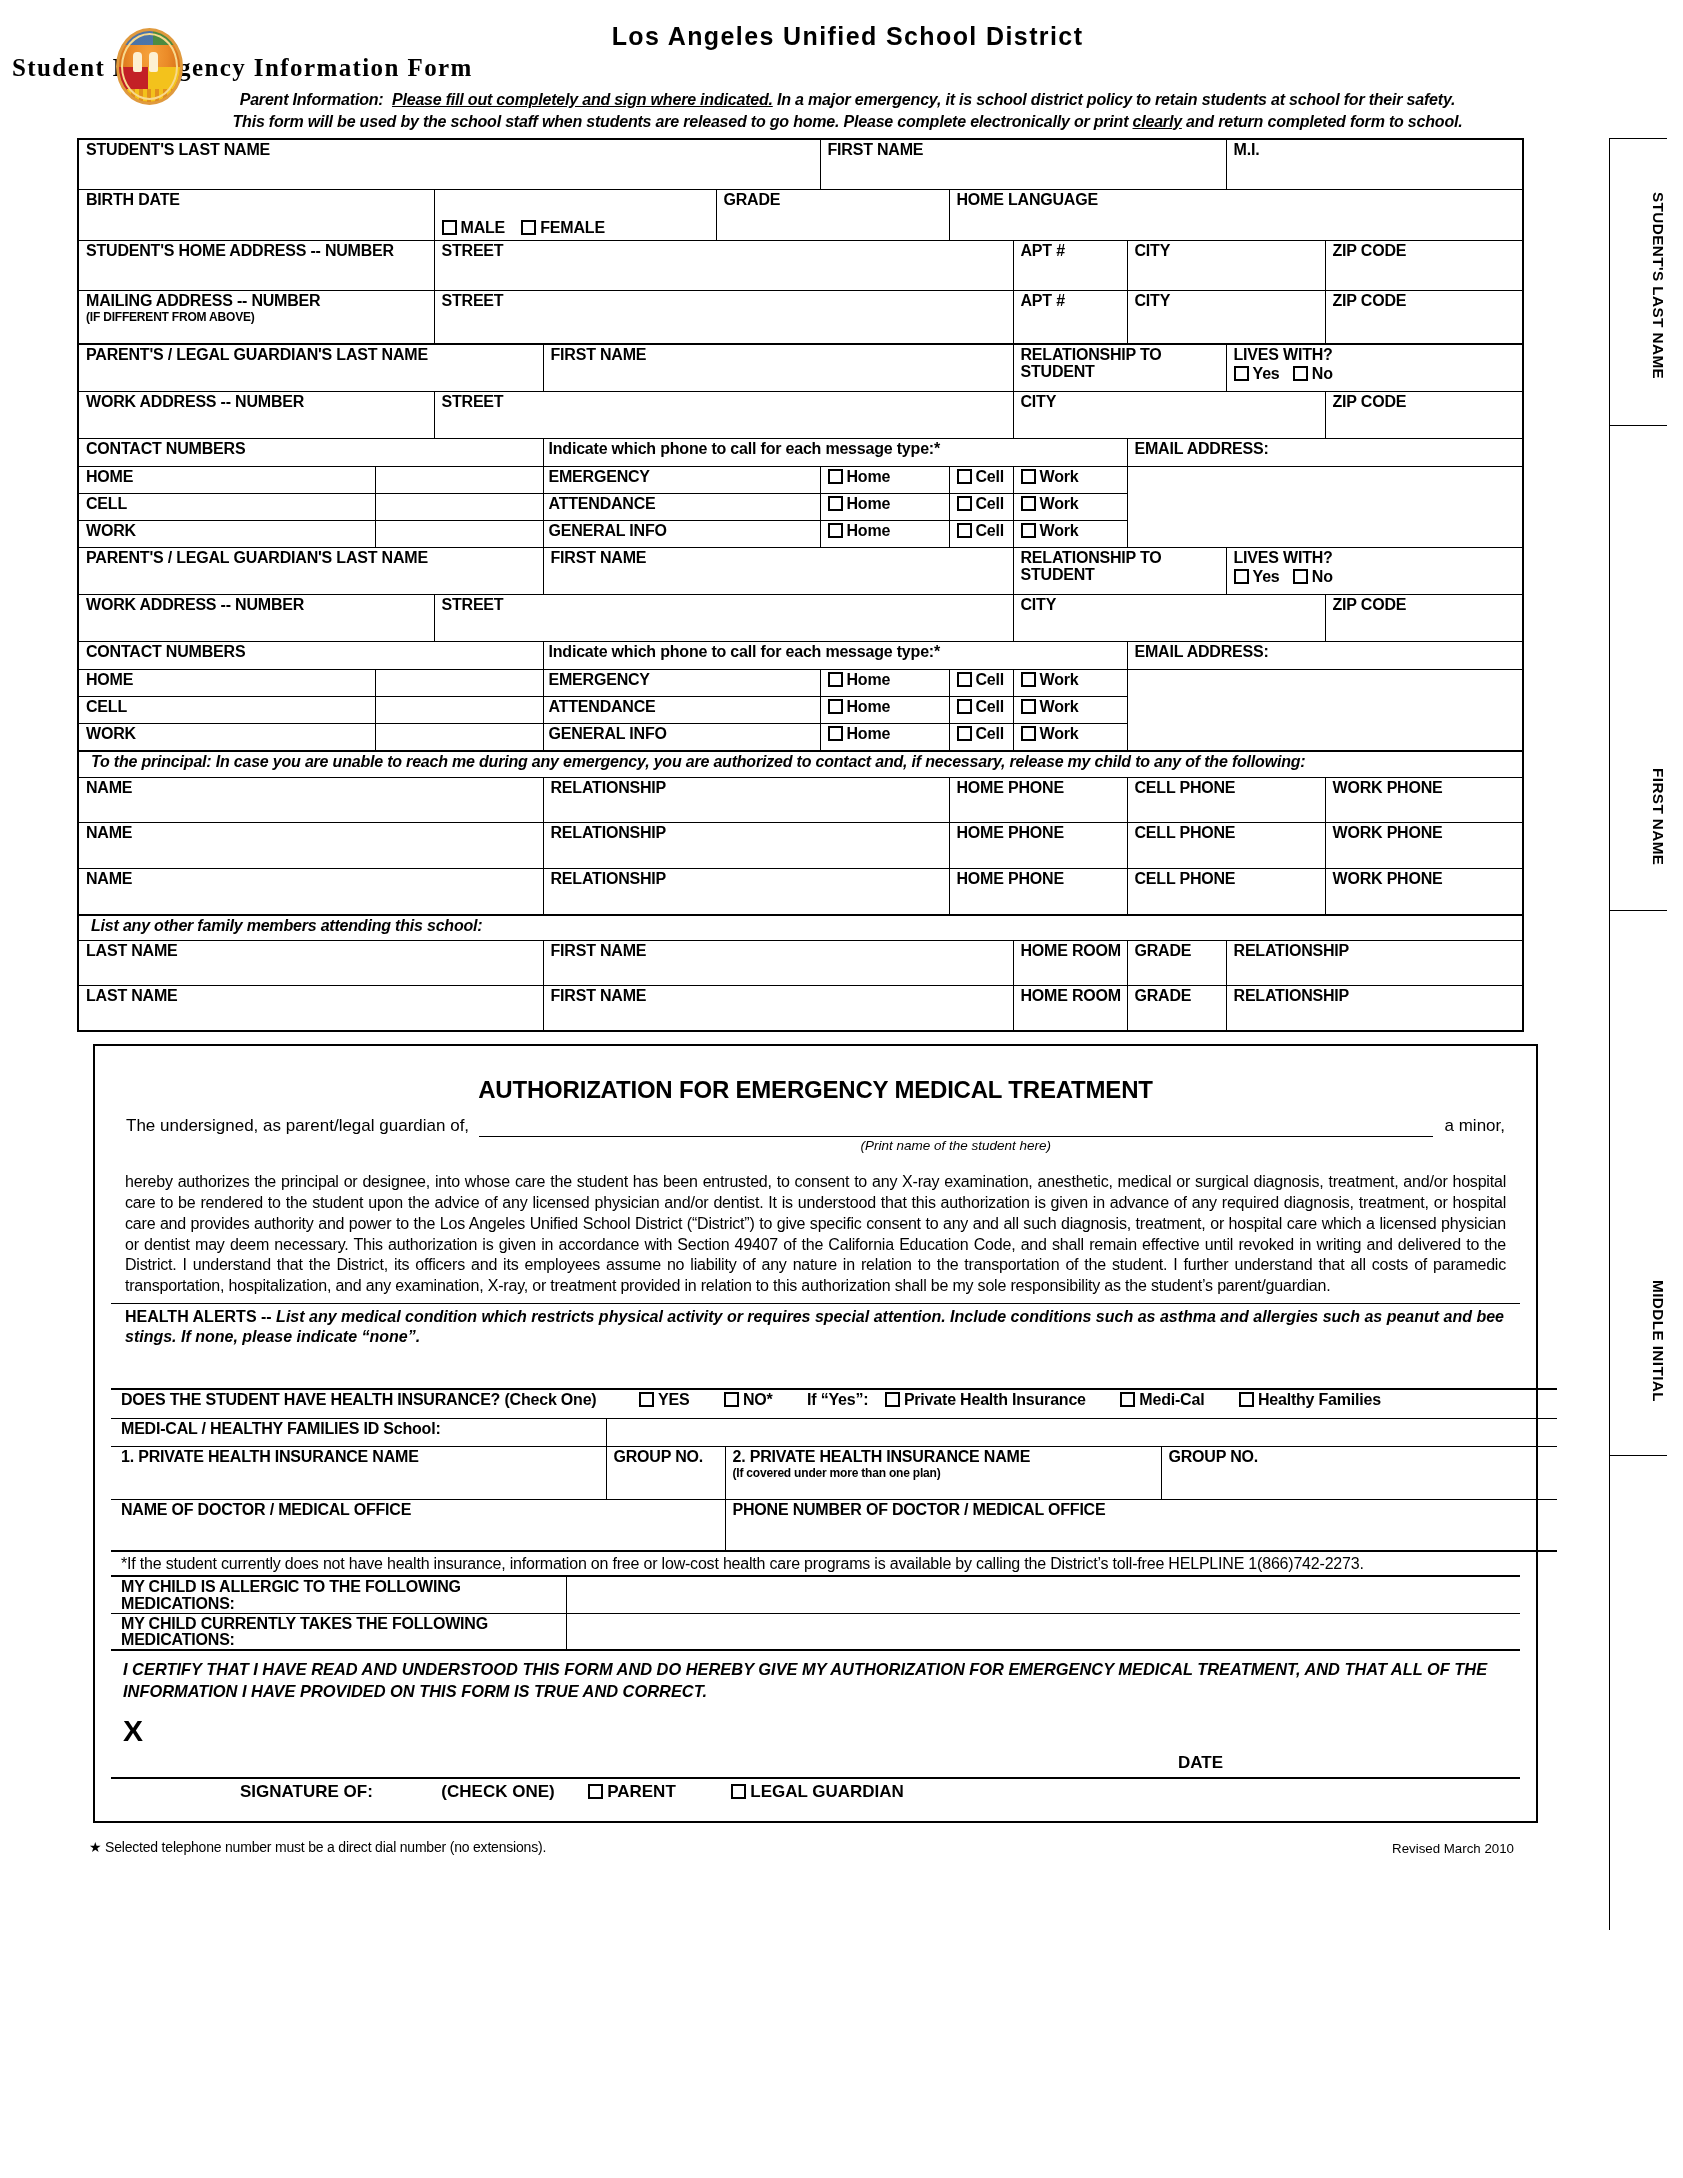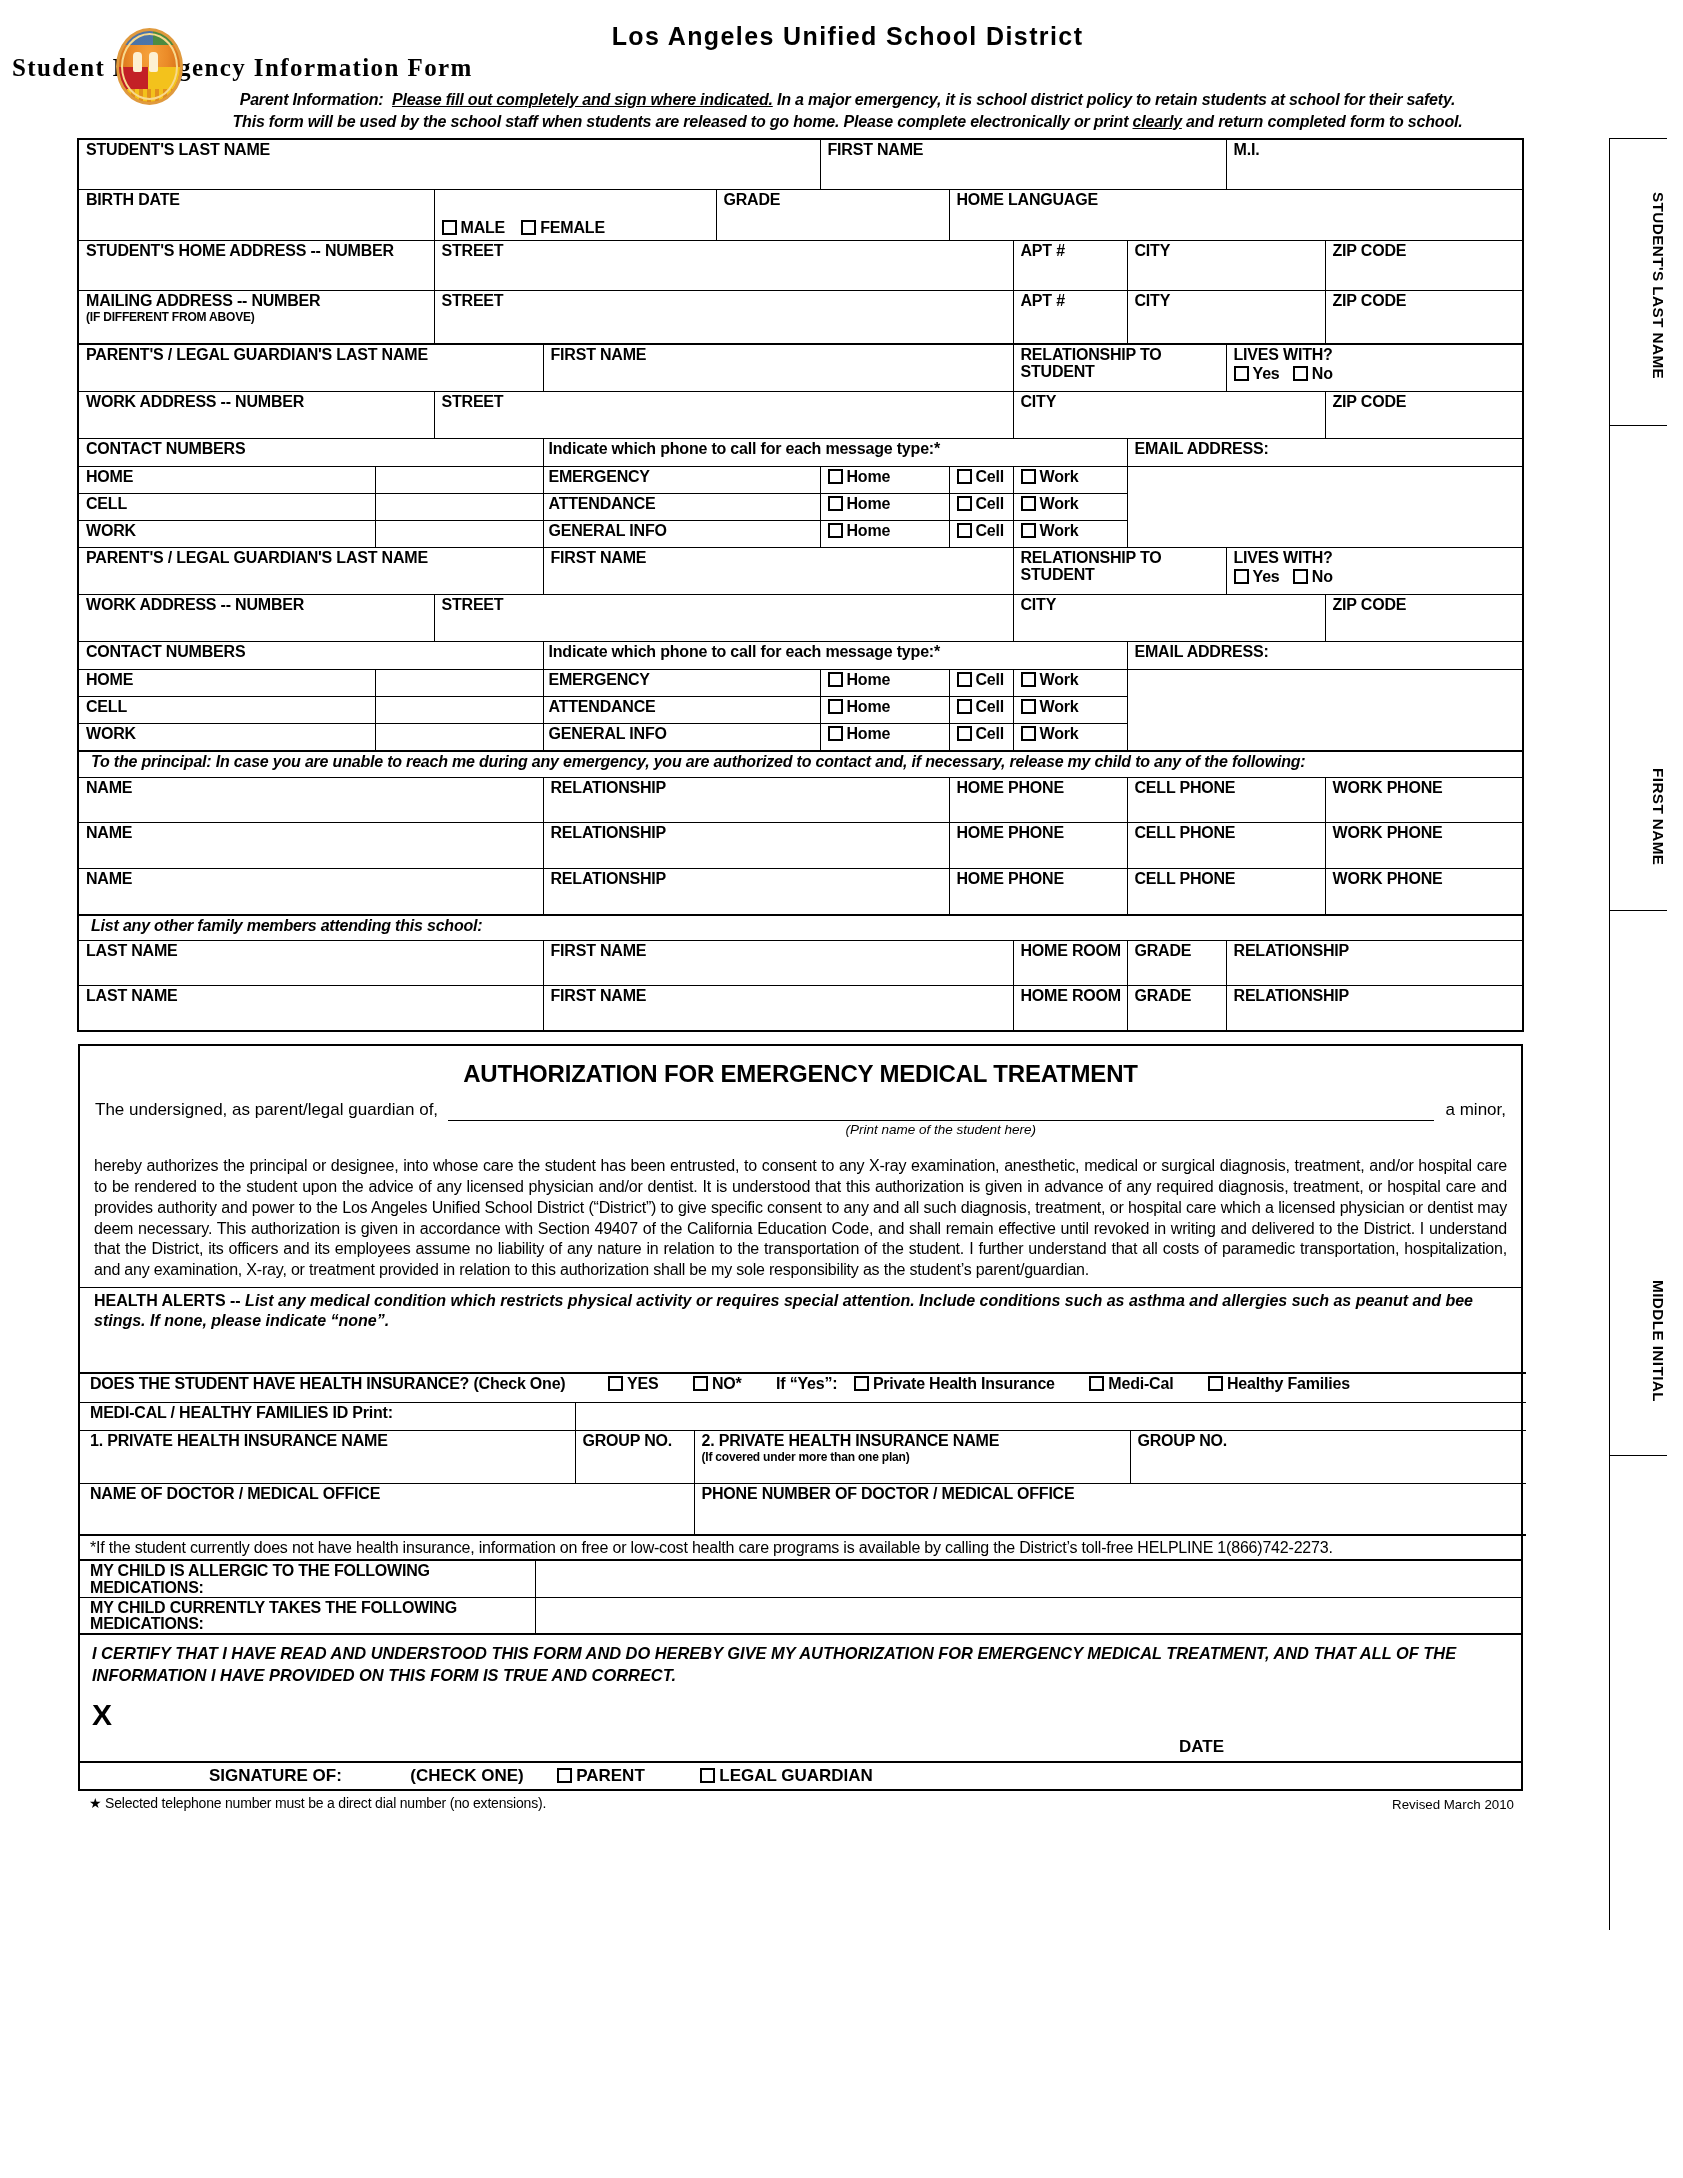--- a/index.html
+++ b/index.html
@@ -91,21 +91,21 @@
     writing-mode:vertical-rl; text-orientation:mixed;
     font-size:15.3px; font-weight:bold; letter-spacing:0.4px;
     text-align:center; white-space:nowrap;
   }
   .vline{position:absolute; right:54px; width:0; border-left:1.4px solid #000;}
   .vtick{position:absolute; right:0; height:0; border-top:1.4px solid #000; width:57px;}
 
   
   .auth{
     border:2.4px solid #000; border-top:2.4px solid #000;
-    padding:0; margin:1px;
+    padding:16px; margin:16px;
   }
   .auth h2{
     text-align:center; font-size:24px; font-weight:bold; margin:14px 0 10px 0;
     letter-spacing:-0.2px;
   }
   .para{
     font-size:16px; line-height:1.30; text-align:justify;
     padding:0 14px; letter-spacing:-0.2px; font-weight:normal;
   }
   .undersigned{font-size:17px; padding:0 14px; position:relative; height:44px;}
@@ -420,21 +420,21 @@
               <span style="display:inline-block;width:8px;"></span>
               <span class="cb"></span><span>Private Health Insurance</span>
               <span style="display:inline-block;width:26px;"></span>
               <span class="cb"></span><span>Medi-Cal</span>
               <span style="display:inline-block;width:26px;"></span>
               <span class="cb"></span><span>Healthy Families</span>
             </span>
           </td>
         </tr>
         <tr>
-          <td class="nbl" colspan="2" style="height:25px; padding-left:10px;"><span>MEDI-CAL / HEALTHY FAMILIES ID Print:</span></td>
+          <td class="nbl" colspan="2" style="height:25px; padding-left:10px;"><span>MEDI-CAL / HEALTHY FAMILIES ID School:</span></td>
           <td class="nbr" colspan="5"></td>
         </tr>
         <tr>
           <td class="nbl" colspan="2" style="height:50px; padding-left:10px;"><span>1. PRIVATE HEALTH INSURANCE NAME</span></td>
           <td colspan="1"><span>GROUP NO.</span></td>
           <td colspan="2">
             <span>2. PRIVATE HEALTH INSURANCE NAME</span>
             <span class="sub">(If covered under more than one plan)</span>
           </td>
           <td class="nbr" colspan="2"><span>GROUP NO.</span></td>

